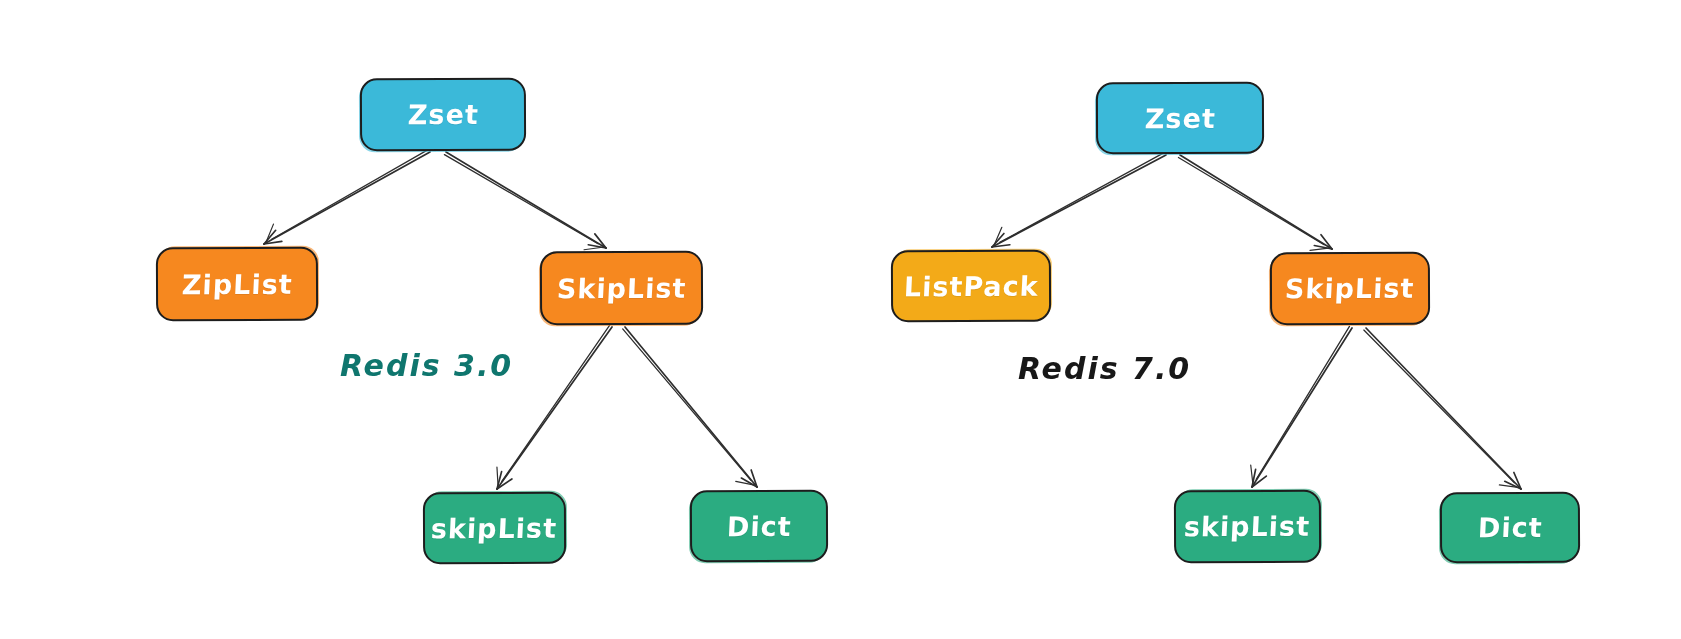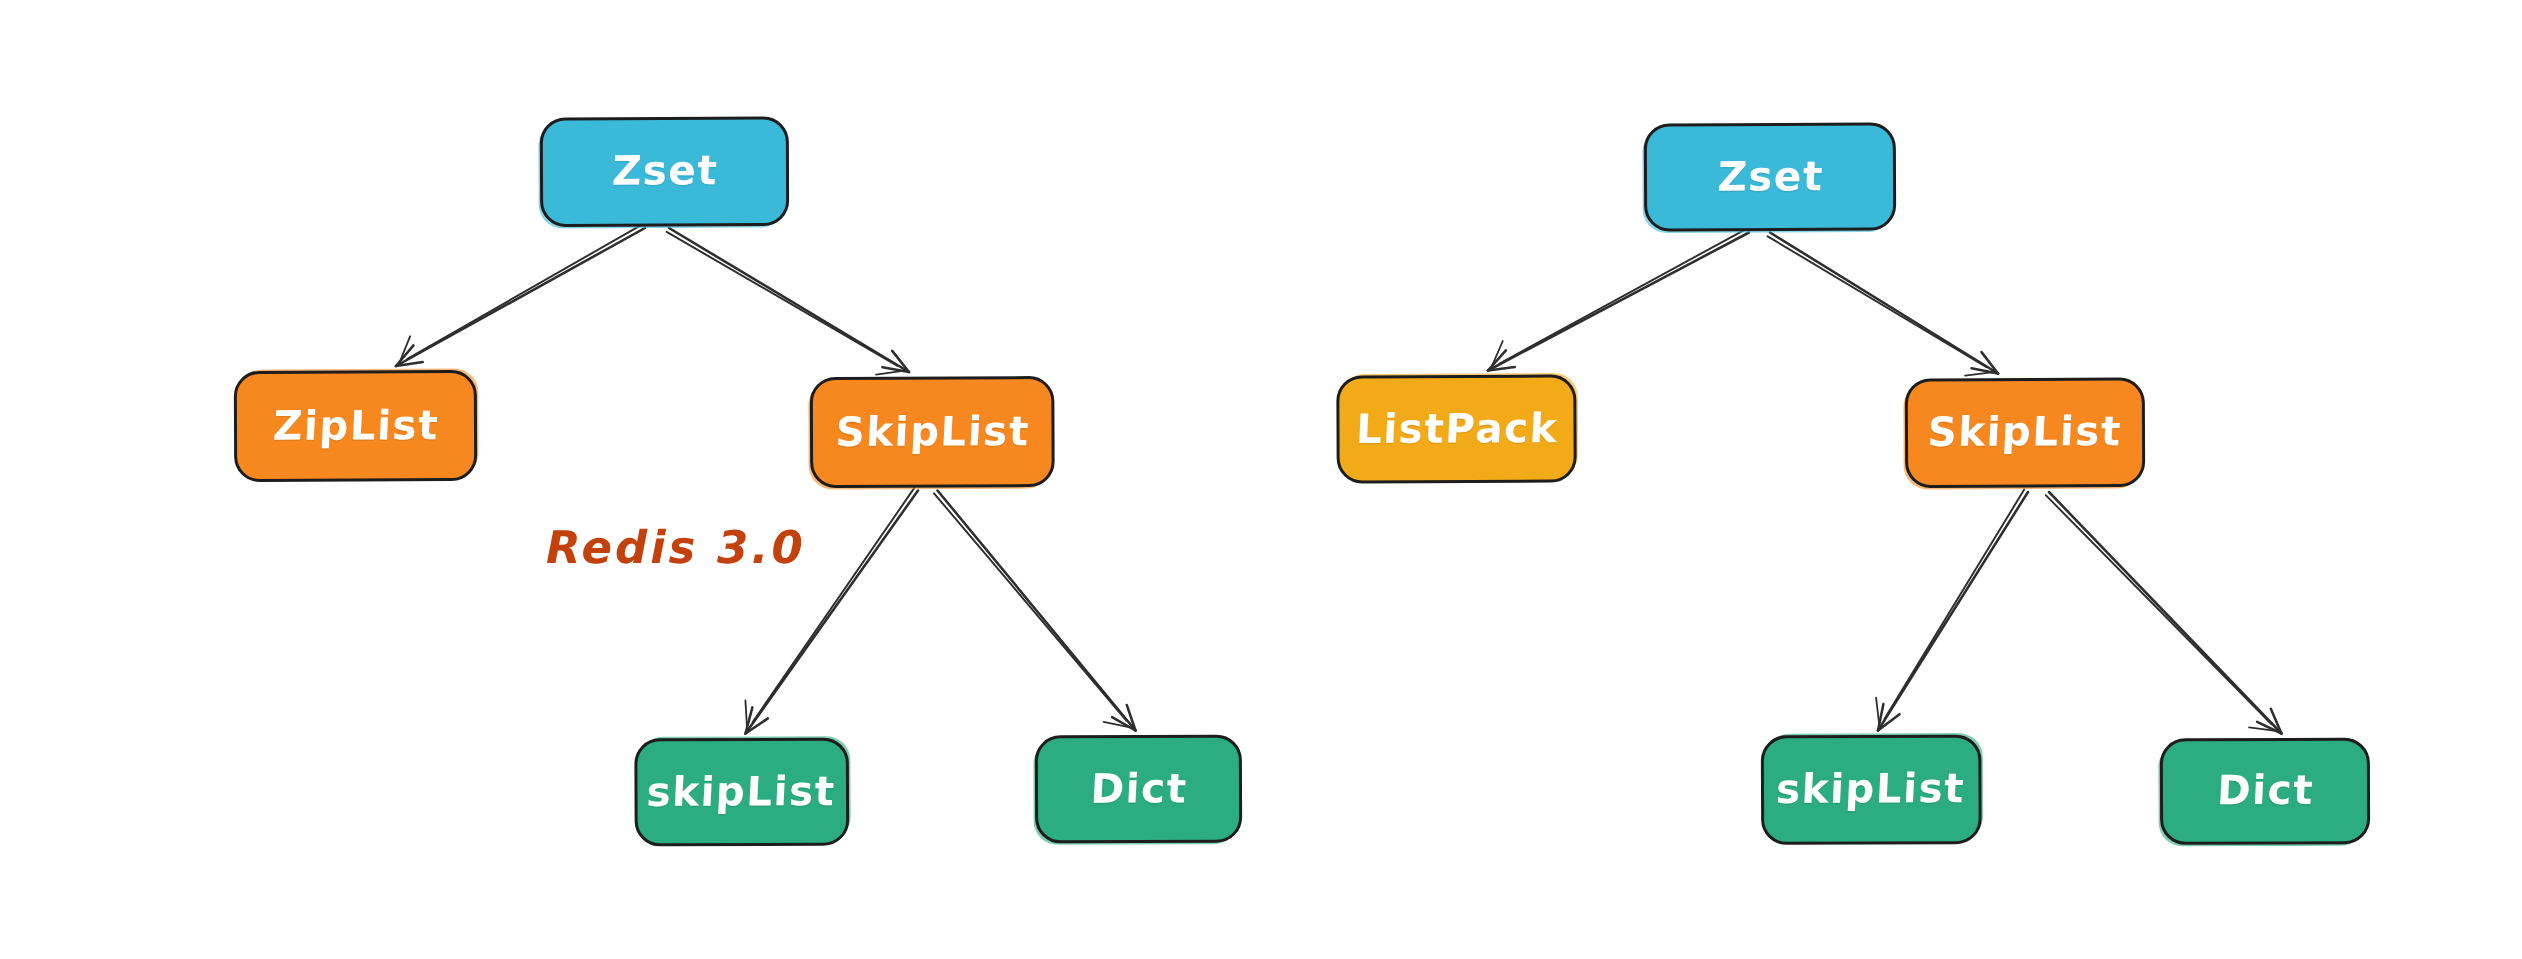--- a/index.html
+++ b/index.html
@@ -107,36 +107,37 @@
         <line x1="1253.0647791846989" y1="485.30700109632875" x2="1250.7119984471954" y2="465.03773572693444" stroke="#2e2e2e" stroke-width="1.2" stroke-linecap="round"></line>
       </g>
       <g>
         <line x1="1366" y1="328" x2="1521" y2="489" stroke="#2e2e2e" stroke-width="1.7" stroke-linecap="round"></line>
         <line x1="1363.8387909655821" y1="330.08066708282473" x2="1514.3977972457894" y2="482.86315074388364" stroke="#2e2e2e" stroke-width="1.3" stroke-linecap="round"></line>
         <line x1="1521" y1="489" x2="1504.748232183038" y2="481.261780384122" stroke="#2e2e2e" stroke-width="1.7" stroke-linecap="round"></line>
         <line x1="1521" y1="489" x2="1513.8842912495993" y2="472.46619556848844" stroke="#2e2e2e" stroke-width="1.7" stroke-linecap="round"></line>
         <line x1="1519.6128886114502" y1="487.5591939770547" x2="1499.372910615252" y2="484.9665145662681" stroke="#2e2e2e" stroke-width="1.2" stroke-linecap="round"></line>
       </g>
     </svg>
-<div class="caption" style="left: 340px; top: 348px; color: #c2410c; margin-left: 24px;">Redis 3.0</div>
+<div class="caption" style="left: 340px; top: 348px; color: #0f766e;">Redis 3.0</div>
     <div class="node" style="left: 360px; top: 78px; width: 166px; height: 73px; background: rgb(59, 185, 217); border-color: rgb(29, 29, 29); color: rgb(255, 255, 255); box-shadow: rgba(59, 185, 217, 0.6) -2px 2px 0px -1px;">
       <span class="node-label">Zset</span>
     </div>
     <div class="node" style="left: 156px; top: 247px; width: 162px; height: 74px; background: rgb(246, 136, 31); border-color: rgb(29, 29, 29); color: rgb(255, 255, 255); box-shadow: rgba(246, 136, 31, 0.6) 2px -2px 0px -1px;">
       <span class="node-label">ZipList</span>
     </div>
     <div class="node" style="left: 540px; top: 251px; width: 163px; height: 74px; background: rgb(246, 136, 31); border-color: rgb(29, 29, 29); color: rgb(255, 255, 255); box-shadow: rgba(246, 136, 31, 0.6) -2px 2px 0px -1px;">
       <span class="node-label">SkipList</span>
     </div>
     <div class="node" style="left: 423px; top: 492px; width: 143px; height: 72px; background: rgb(43, 172, 129); border-color: rgb(29, 29, 29); color: rgb(255, 255, 255); box-shadow: rgba(43, 172, 129, 0.6) 2px -2px 0px -1px;">
       <span class="node-label">skipList</span>
     </div>
     <div class="node" style="left: 690px; top: 490px; width: 138px; height: 72px; background: rgb(43, 172, 129); border-color: rgb(29, 29, 29); color: rgb(255, 255, 255); box-shadow: rgba(43, 172, 129, 0.6) -2px 2px 0px -1px;">
       <span class="node-label">Dict</span>
     </div>
+    <div class="caption" style="left: 1018px; top: 351px; color: rgb(24, 24, 24);">Redis 7.0</div>
     <div class="node" style="left: 1096px; top: 82px; width: 168px; height: 72px; background: rgb(59, 185, 217); border-color: rgb(29, 29, 29); color: rgb(255, 255, 255); box-shadow: rgba(59, 185, 217, 0.6) -2px 2px 0px -1px;">
       <span class="node-label">Zset</span>
     </div>
     <div class="node" style="left: 891px; top: 250px; width: 160px; height: 72px; background: rgb(243, 170, 24); border-color: rgb(29, 29, 29); color: rgb(255, 255, 255); box-shadow: rgba(243, 170, 24, 0.6) 2px -2px 0px -1px;">
       <span class="node-label">ListPack</span>
     </div>
     <div class="node" style="left: 1270px; top: 252px; width: 160px; height: 73px; background: rgb(246, 136, 31); border-color: rgb(29, 29, 29); color: rgb(255, 255, 255); box-shadow: rgba(246, 136, 31, 0.6) -2px 2px 0px -1px;">
       <span class="node-label">SkipList</span>
     </div>
     <div class="node" style="left: 1174px; top: 490px; width: 147px; height: 73px; background: rgb(43, 172, 129); border-color: rgb(29, 29, 29); color: rgb(255, 255, 255); box-shadow: rgba(43, 172, 129, 0.6) 2px -2px 0px -1px;">

